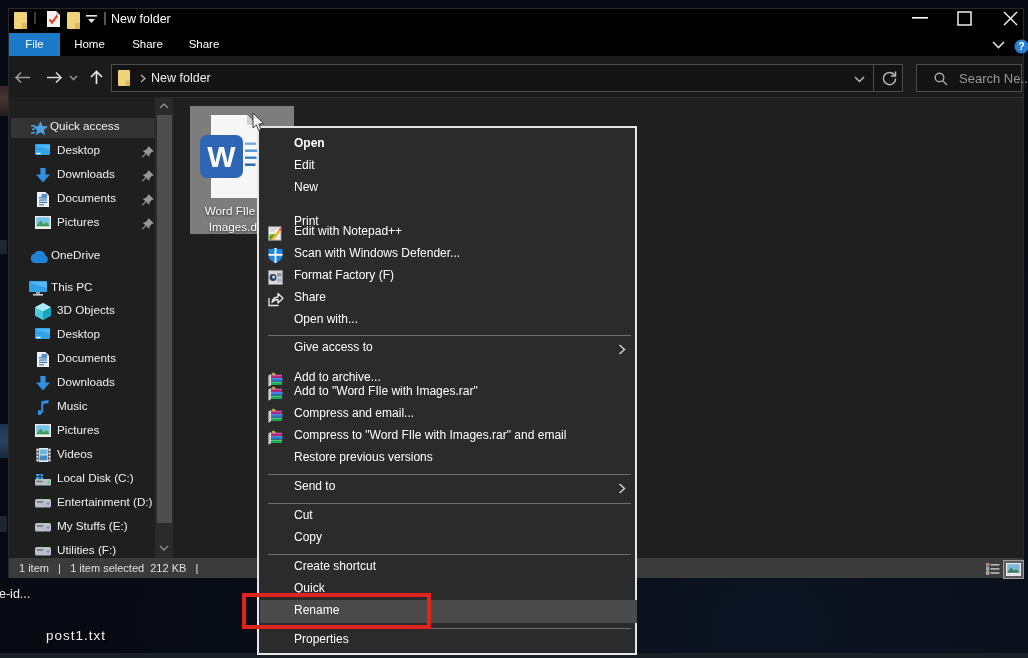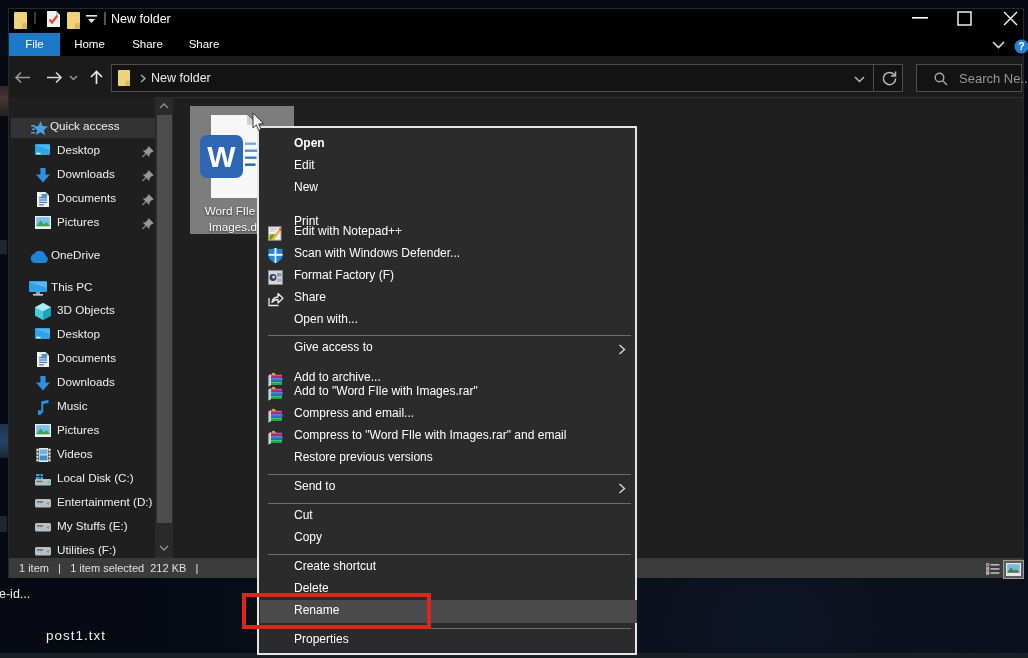--- a/index.html
+++ b/index.html
@@ -503,21 +503,21 @@
       <span class="t">Cut</span>
     </div>
   <div class="mi" style="top:400px;">
       <span class="t">Copy</span>
     </div>
   <div class="msep" style="top:425.5px;"></div>
   <div class="mi" style="top:429px;">
       <span class="t">Create shortcut</span>
     </div>
   <div class="mi" style="top:451px;">
-      <span class="t">Delete</span>
+      <span class="t">Quick</span>
     </div>
   <div class="mi" style="top:473px;">
       <span class="t">Rename</span>
     </div>
   <div class="msep" style="top:499.5px;"></div>
   <div class="mi" style="top:502px;">
       <span class="t">Properties</span>
     </div>
 </div>
 <div id="redbox"></div>

